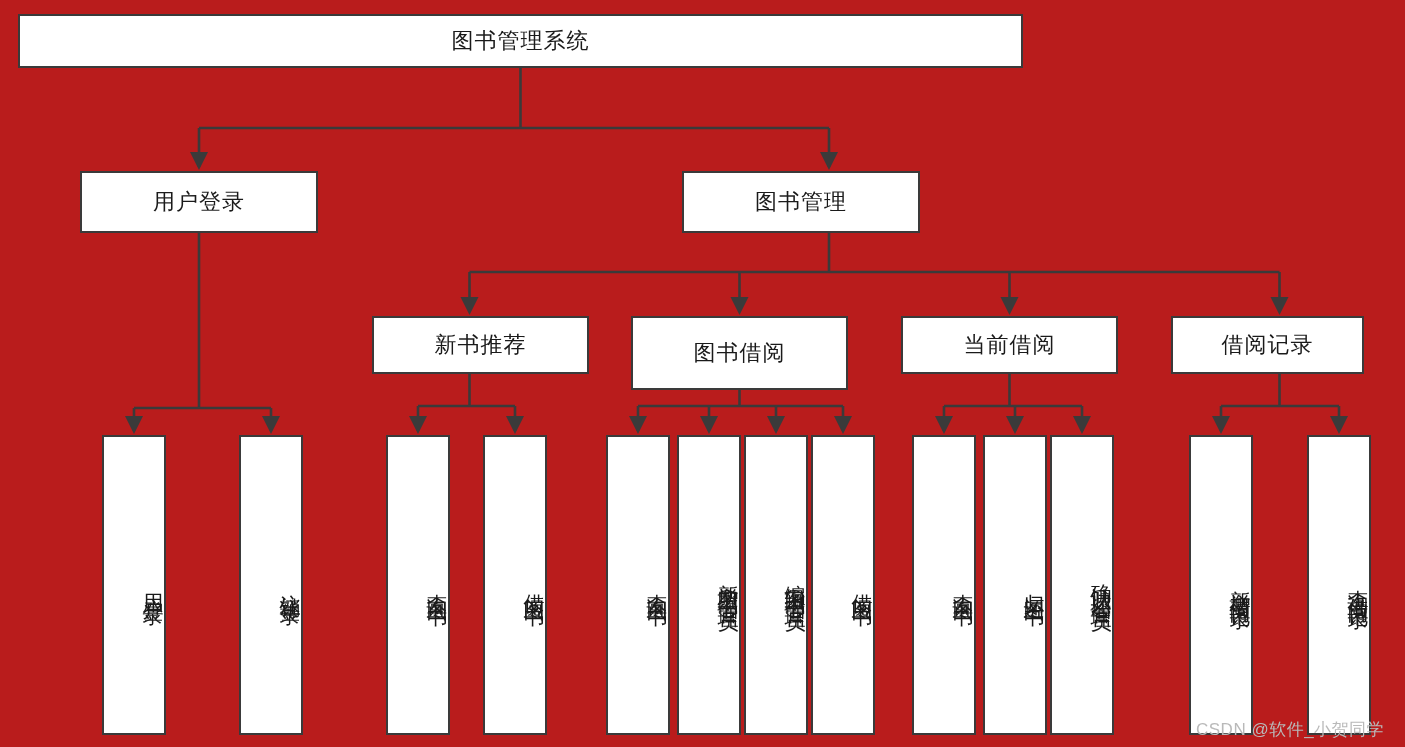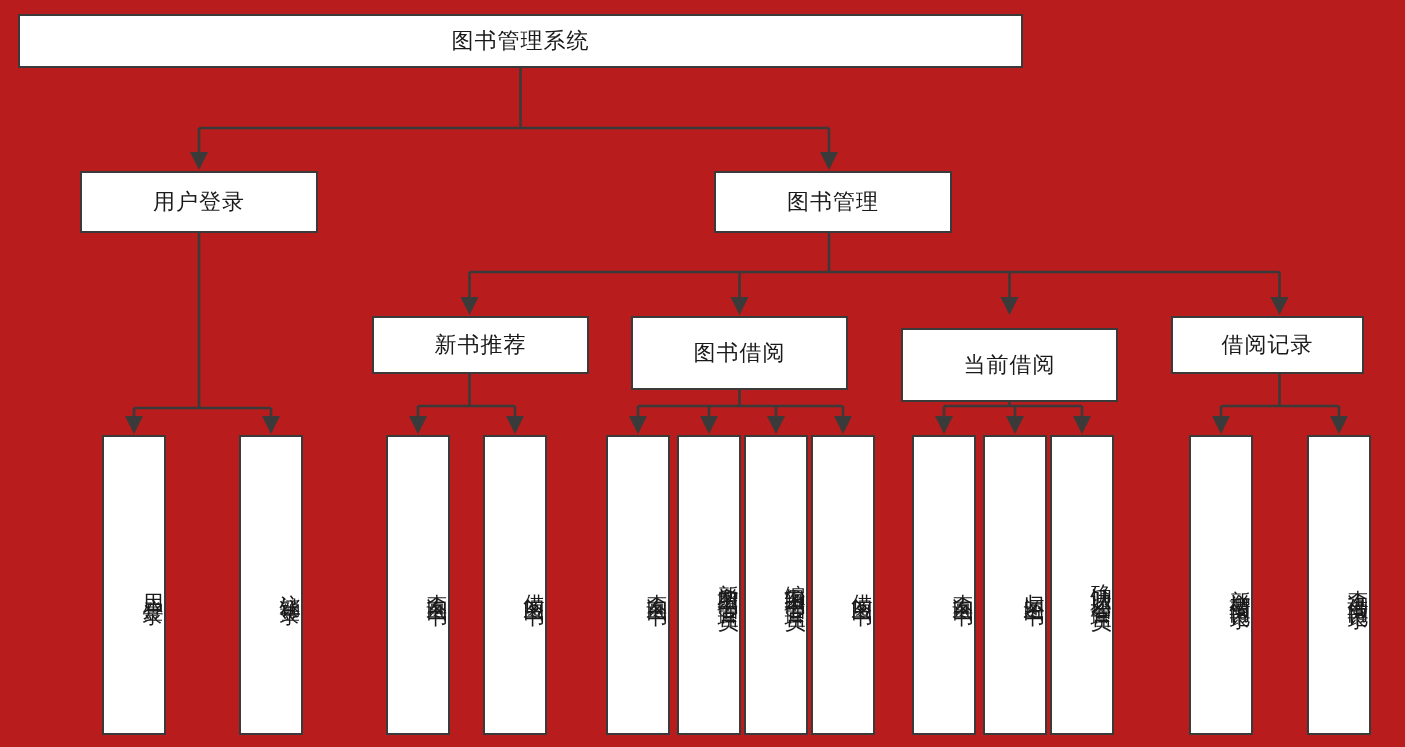--- a/index.html
+++ b/index.html
@@ -114,30 +114,30 @@
       </g>
   </svg>
 
   <div id="node-layer">
       <div class="node horiz" style="left: 18px; top: 14px; width: 1005px; height: 54px; border-color: rgb(58, 58, 58);">
         <span>图书管理系统</span>
       </div>
       <div class="node horiz" style="left: 80px; top: 171px; width: 238px; height: 62px; border-color: rgb(58, 58, 58);">
         <span>用户登录</span>
       </div>
-      <div class="node horiz" style="left: 714px; top: 171px; width: 238px; height: 62px; border-color: rgb(58, 58, 58);">
+      <div class="node horiz" style="left: 682px; top: 171px; width: 238px; height: 62px; border-color: rgb(58, 58, 58);">
         <span>图书管理</span>
       </div>
       <div class="node horiz" style="left: 372px; top: 316px; width: 217px; height: 58px; border-color: rgb(58, 58, 58);">
         <span>新书推荐</span>
       </div>
       <div class="node horiz" style="left: 631px; top: 316px; width: 217px; height: 74px; border-color: rgb(58, 58, 58);">
         <span>图书借阅</span>
       </div>
-      <div class="node horiz" style="left: 901px; top: 328px; width: 217px; height: 74px; border-color: rgb(58, 58, 58);">
+      <div class="node horiz" style="left: 901px; top: 316px; width: 217px; height: 58px; border-color: rgb(58, 58, 58);">
         <span>当前借阅</span>
       </div>
       <div class="node horiz" style="left: 1171px; top: 316px; width: 193px; height: 58px; border-color: rgb(58, 58, 58);">
         <span>借阅记录</span>
       </div>
       <div class="node vert" style="left: 102px; top: 435px; width: 64px; height: 300px; border-color: rgb(58, 58, 58);">
         <span>用户登录</span>
       </div>
       <div class="node vert" style="left: 239px; top: 435px; width: 64px; height: 300px; border-color: rgb(58, 58, 58);">
         <span>注销登录</span>
@@ -170,14 +170,15 @@
         <span>确认归还（管理员）</span>
       </div>
       <div class="node vert" style="left: 1189px; top: 435px; width: 64px; height: 300px; border-color: rgb(58, 58, 58);">
         <span>新增借阅记录</span>
       </div>
       <div class="node vert" style="left: 1307px; top: 435px; width: 64px; height: 300px; border-color: rgb(58, 58, 58);">
         <span>查询借阅记录</span>
       </div>
     </div>
 
+  <div class="watermark" style="left: 1196px; top: 718px; color: rgb(185, 185, 185);">CSDN @软件_小贺同学</div>
 
 </div>
 
 </body></html>

